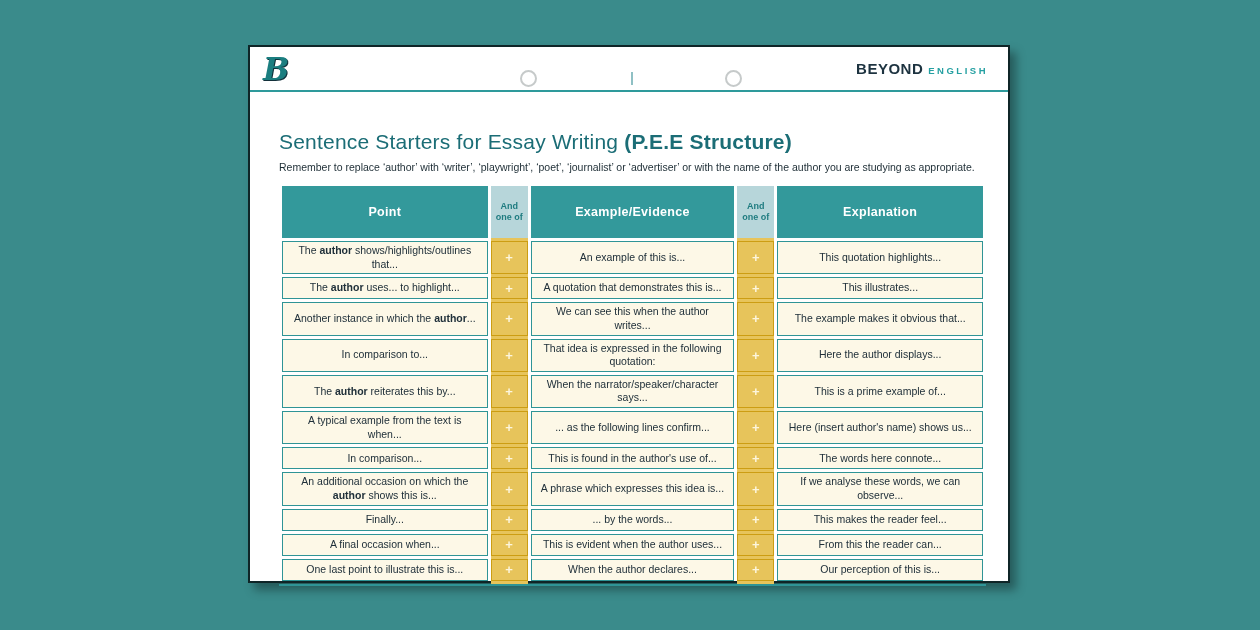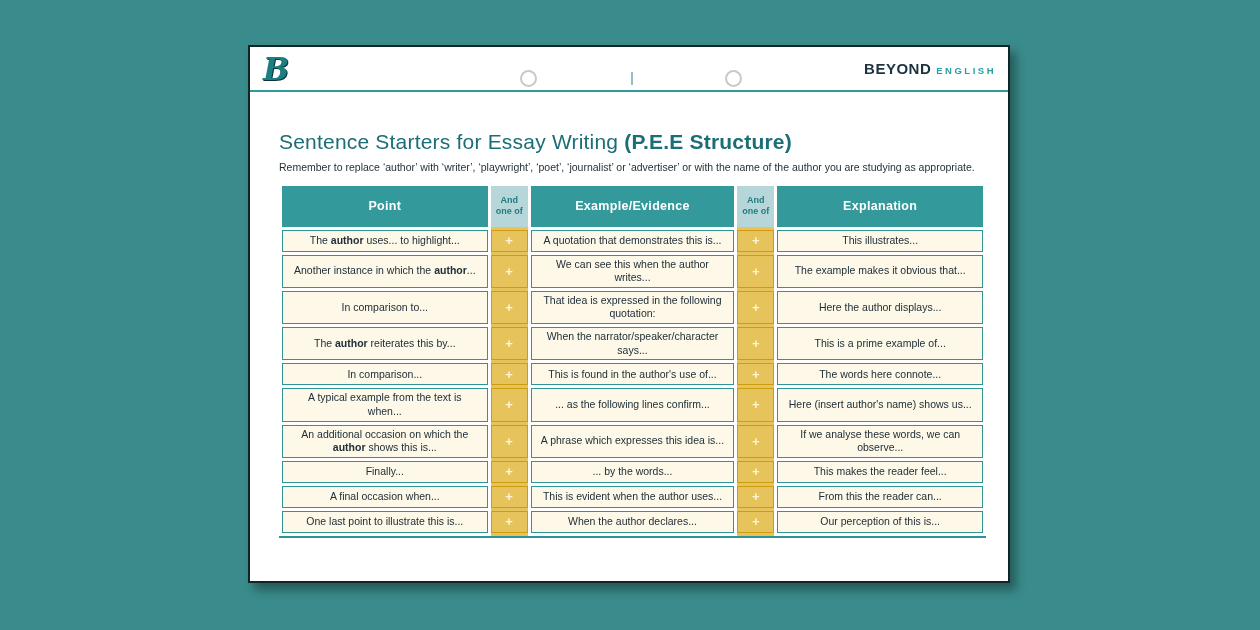--- a/index.html
+++ b/index.html
@@ -16,40 +16,40 @@
   .topbar { position:relative; height:45px; border-bottom:2px solid #2e9a9b; }
   .logo {
     position:absolute; left:13px; top:4px; width:34px; height:36px;
     font-family:"DejaVu Serif", serif; font-style:italic; font-weight:bold;
     font-size:31px; color:#1b7e80; text-shadow:1px 1px 0 #12303a; line-height:36px;
   }
   .punch { position:absolute; top:23px; width:17px; height:17px; border:2px solid #c6caca; border-radius:50%; background:#fff; }
   .punch.left  { left:270px; }
   .punch.right { left:475px; }
   .tick { position:absolute; left:381px; top:25px; width:2px; height:13px; background:#8fc0c4; }
-  .brand { position:absolute; right:12px; top:13px; white-space:nowrap; }
+  .brand { position:absolute; right:20px; top:13px; white-space:nowrap; }
   .brand .b1 { font-size:15px; font-weight:bold; color:#1d3340; letter-spacing:0.5px; }
   .brand .b2 { font-size:9.5px; font-weight:bold; color:#25a0a2; letter-spacing:2.5px; margin-left:5px; }
 
   
   .content { padding:15px 26px 0 29px;margin-top:23px; }
   .page-title { font-size:21px; color:#1b6d76; letter-spacing:0.2px; }
   .page-title .hl { font-weight:bold; }
   .subtitle { margin-top:7px; font-size:10.5px; color:#1d2d35; }
 
   table {
     margin-top:10px; width:707px; table-layout:fixed;
     border-collapse:separate; border-spacing:3px;
     border-bottom:2px solid #2f9496;
   }
   col.c-side { width:205px; }
   col.c-plus { width:37px; }
   col.c-mid  { width:203px; }
 
-  th { height:40px; font-size:12.5px; font-weight:bold; vertical-align:middle; }
+  th { height:52px; font-size:12.5px; font-weight:bold; vertical-align:middle; }
   th.h-main { background:#33999b; color:#ffffff; letter-spacing:0.3px; }
   th.h-and  { background:#b7d6da; color:#1f7c80; font-size:9px; font-weight:bold; line-height:1.25; padding:9px 4px; }
 
   td { vertical-align:middle; text-align:center; }
   td.cell {
     background:#fdf8e7; border:1px solid #2f9496; color:#20303a;
     font-size:10.5px; line-height:1.3; height:22px; padding:2px 8px;
   }
   tr.tall td.cell { height:32px; }
   td.plus {
@@ -90,20 +90,27 @@
       <thead>
         <tr>
           <th class="h-main">Point</th>
           <th class="h-and">And one of</th>
           <th class="h-main">Example/Evidence</th>
           <th class="h-and">And one of</th>
           <th class="h-main">Explanation</th>
         </tr>
       </thead>
       <tbody>
+        <tr class="tall">
+          <td class="cell">The <b>author</b> shows/highlights/outlines that...</td>
+          <td class="plus">+</td>
+          <td class="cell">An example of this is...</td>
+          <td class="plus">+</td>
+          <td class="cell">This quotation highlights...</td>
+        </tr>
         <tr>
           <td class="cell">The <b>author</b> uses... to highlight...</td>
           <td class="plus">+</td>
           <td class="cell">A quotation that demonstrates this is...</td>
           <td class="plus">+</td>
           <td class="cell">This illustrates...</td>
         </tr>
         <tr>
           <td class="cell">Another instance in which the <b>author</b>...</td>
           <td class="plus">+</td>
@@ -119,32 +126,32 @@
           <td class="cell">Here the author displays...</td>
         </tr>
         <tr class="tall">
           <td class="cell">The <b>author</b> reiterates this by...</td>
           <td class="plus">+</td>
           <td class="cell">When the narrator/speaker/character says...</td>
           <td class="plus">+</td>
           <td class="cell">This is a prime example of...</td>
         </tr>
         <tr>
+          <td class="cell">A typical example from the text is when...</td>
+          <td class="plus">+</td>
+          <td class="cell">... as the following lines confirm...</td>
+          <td class="plus">+</td>
+          <td class="cell">Here (insert author's name) shows us...</td>
+        </tr>
+        <tr>
           <td class="cell">In comparison...</td>
           <td class="plus">+</td>
           <td class="cell">This is found in the author's use of...</td>
           <td class="plus">+</td>
           <td class="cell">The words here connote...</td>
-        </tr>
-        <tr>
-          <td class="cell">A typical example from the text is when...</td>
-          <td class="plus">+</td>
-          <td class="cell">... as the following lines confirm...</td>
-          <td class="plus">+</td>
-          <td class="cell">Here (insert author's name) shows us...</td>
         </tr>
         <tr class="tall">
           <td class="cell">An additional occasion on which the <b>author</b> shows this is...</td>
           <td class="plus">+</td>
           <td class="cell">A phrase which expresses this idea is...</td>
           <td class="plus">+</td>
           <td class="cell">If we analyse these words, we can observe...</td>
         </tr>
         <tr>
           <td class="cell">Finally...</td>

